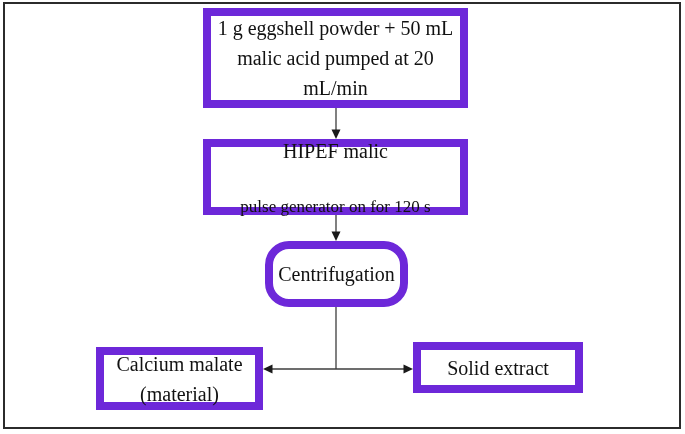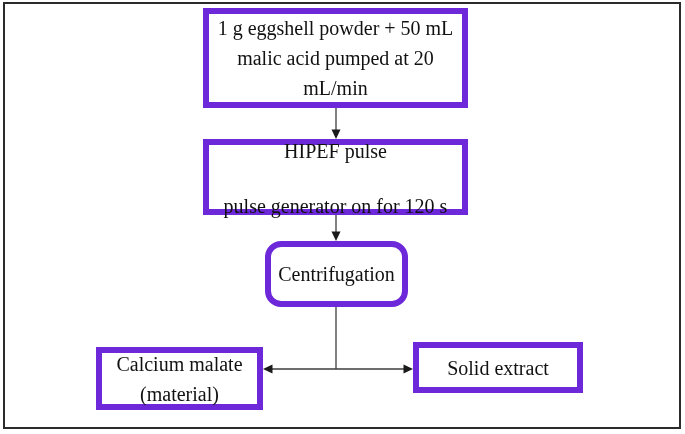--- a/index.html
+++ b/index.html
@@ -19,40 +19,40 @@
     background: transparent;
   }
   svg.connectors {
     position: absolute; left: 0; top: 0;
     width: 685px; height: 434px;
   }
   .node {
     position: absolute;
     box-sizing: border-box;
     background: #ffffff;
-    border: 6px solid #6d28d9;
+    border: 8px solid #6d28d9;
     display: flex;
     flex-direction: column;
     align-items: center;
     justify-content: center;
     text-align: center;
   }
   .node .ln {
     white-space: nowrap;
     font-size: 20px;
     line-height: 30px;
   }
   .node .ln.subtitle {
-    font-size: 20px;
+    font-size: 17px;
     line-height: 25px;
     margin-top: 28px;
   }
   #node-feed         { left: 203px; top: 8px;   width: 265px; height: 100px; }
   #node-hipef        { left: 203px; top: 139px; width: 265px; height: 76px; }
-  #node-centrifugation { left: 265px; top: 241px; width: 143px; height: 66px; border-radius: 16px; }
+  #node-centrifugation { left: 265px; top: 241px; width: 143px; height: 66px; border-radius: 24px; }
   #node-extract      { left: 96px;  top: 335px; width: 167px; height: 63px; margin-top: 12px; }
   #node-solid        { left: 413px; top: 342px; width: 170px; height: 51px; }
 </style>
 </head>
 <body>
 
 <div class="frame"></div>
 
 <svg class="connectors" viewBox="0 0 685 434" aria-hidden="true">
   <g stroke="#3d3d3d" stroke-width="1.3">
@@ -73,21 +73,21 @@
   </g>
 </svg>
 
 <div class="node" id="node-feed">
   <div class="ln">1 g eggshell powder + 50 mL</div>
   <div class="ln">malic acid pumped at 20</div>
   <div class="ln">mL/min</div>
 </div>
 
 <div class="node" id="node-hipef">
-  <div class="ln">HIPEF pulse</div>
+  <div class="ln">HIPEF malic</div>
   <div class="ln subtitle">pulse generator on for 120 s</div>
 </div>
 
 <div class="node" id="node-centrifugation">
   <div class="ln">Centrifugation</div>
 </div>
 
 <div class="node" id="node-extract">
   <div class="ln">Calcium malate</div>
   <div class="ln">(material)</div>

